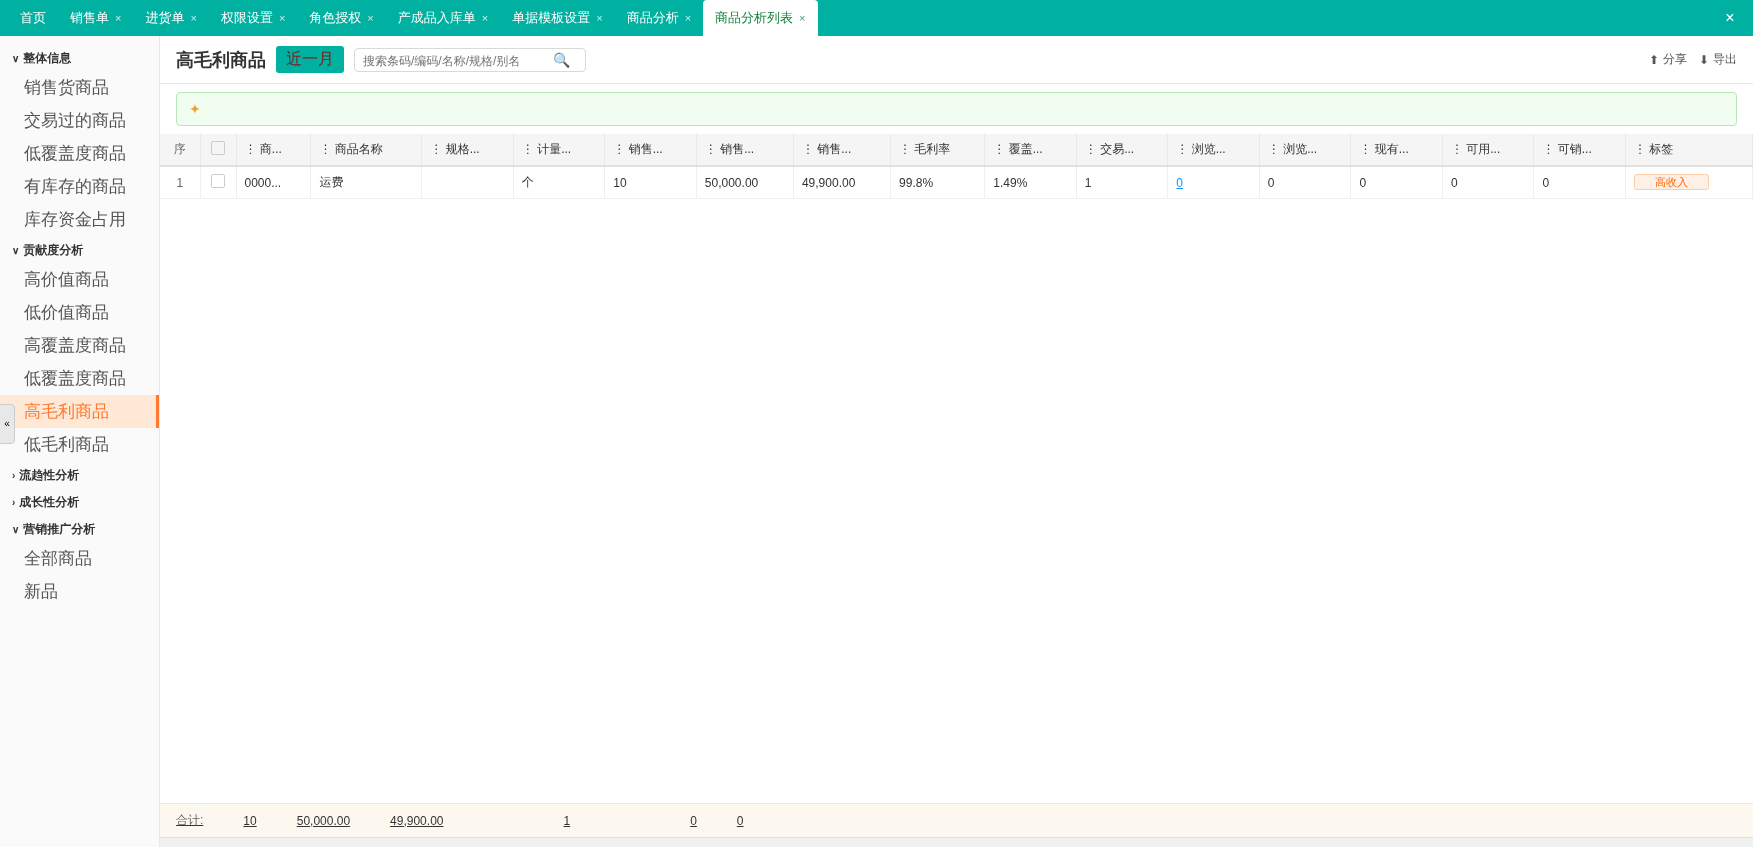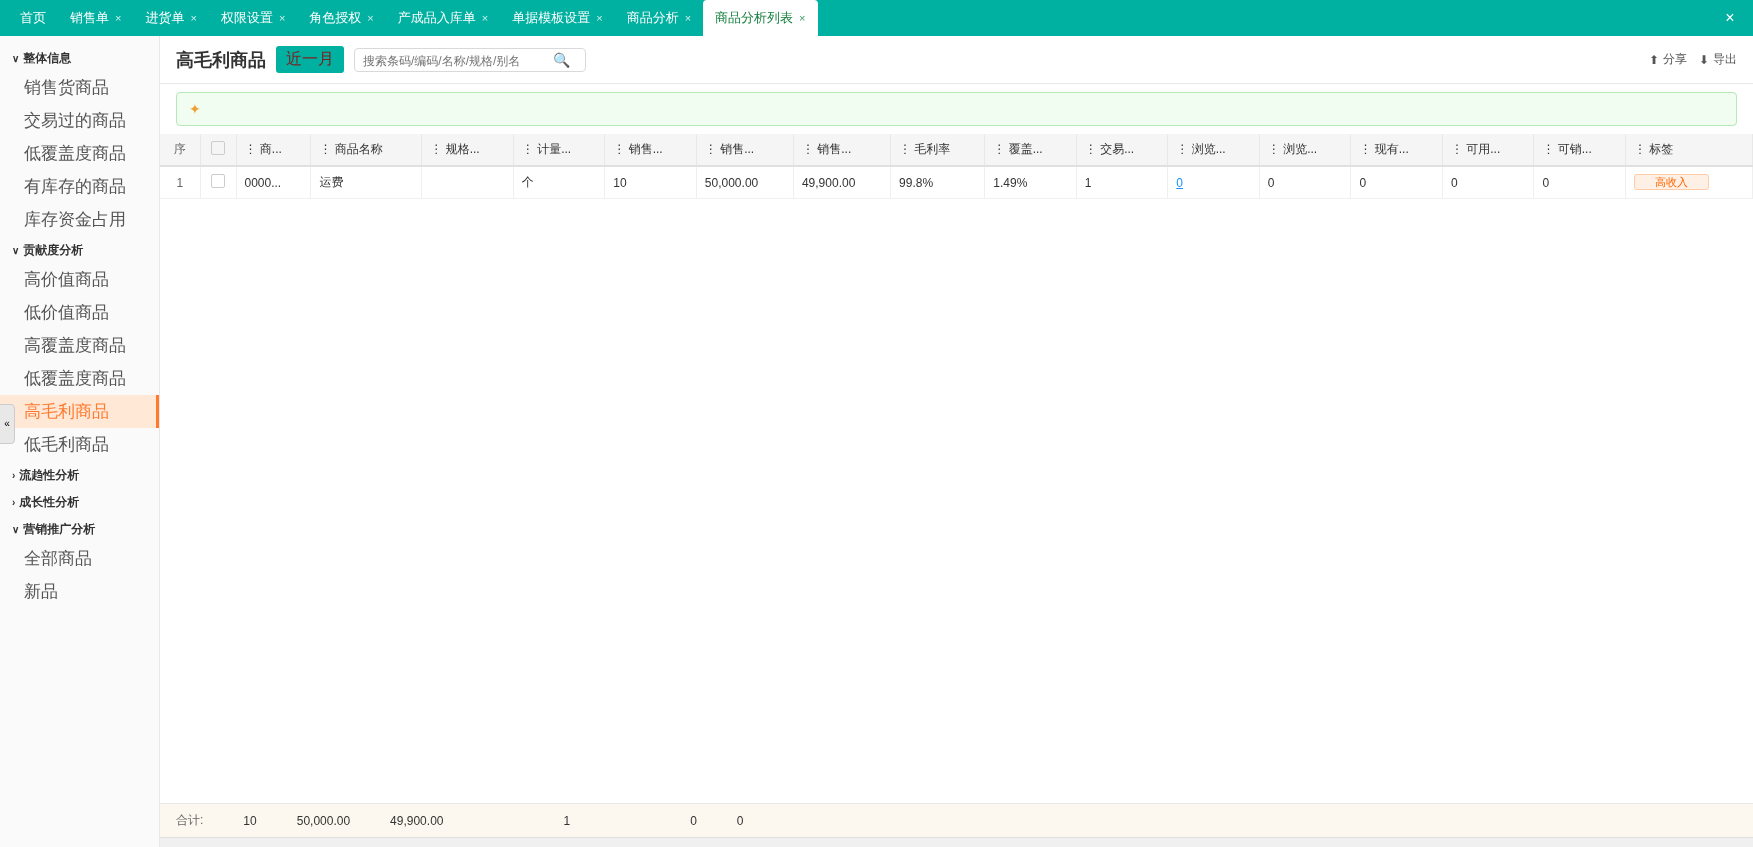--- a/index.html
+++ b/index.html
@@ -234,20 +234,21 @@
     .table-footer {
       background: #fdf8ef;
       border-top: 1px solid #e8e8e8;
       padding: 8px 16px;
       display: flex;
       align-items: center;
       gap: 40px;
       font-size: 12px;
       color: #333;
       flex-shrink: 0;
+      text-decoration: underline;
     }
     .footer-label { color: #666; }
     .footer-val { font-weight: 500; }
 
     
     .bottom-scroll {
       height: 10px;
       background: #f0f0f0;
       border-top: 1px solid #e0e0e0;
       flex-shrink: 0;

